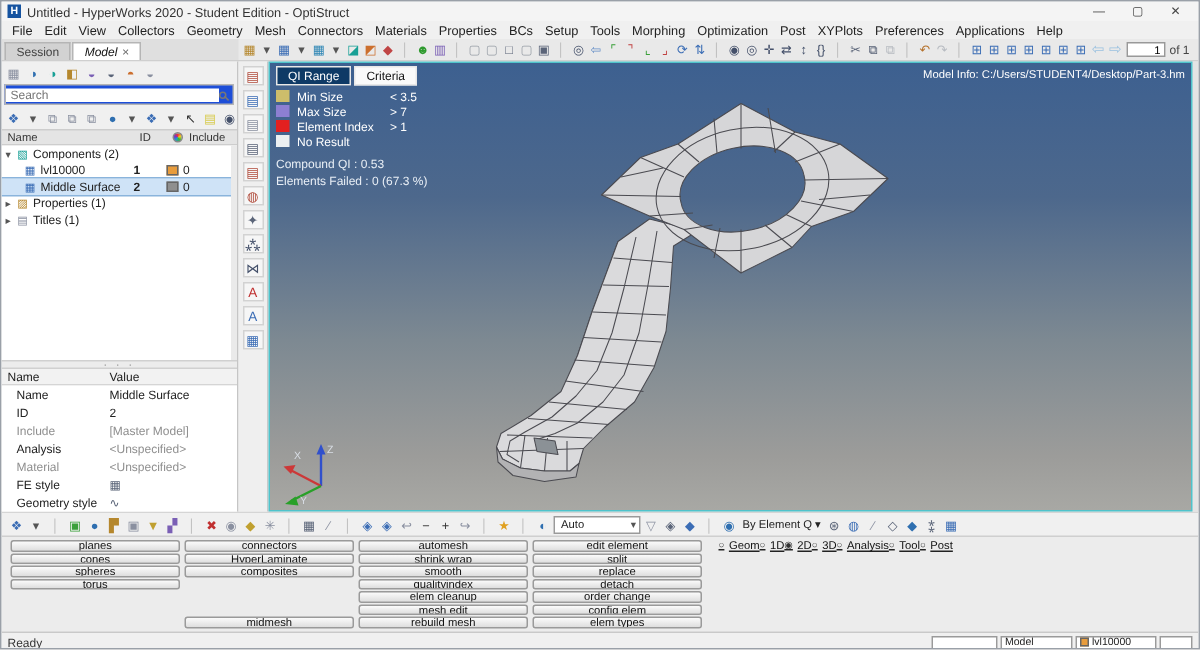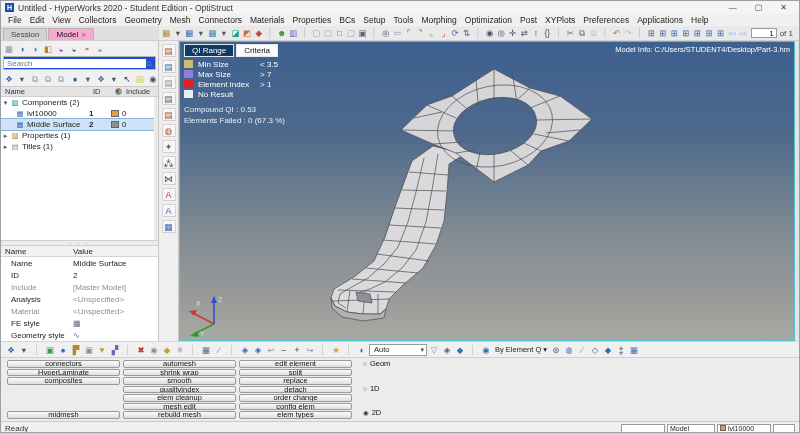--- a/index.html
+++ b/index.html
@@ -16,21 +16,21 @@
   .winbtns span { cursor:default; }
 
   
   .menubar { height:12px; display:flex; align-items:center; padding-left:3px; background:#f0f0f0; }
   .mitem { padding:0 4px; font-size:8.5px; color:#222; }
 
   
   .toprow { height:15px; display:flex; align-items:stretch; background:#e9e9e9; border-bottom:1px solid #cfcfcf; }
   .btabs { width:158px; display:flex; align-items:flex-end; padding-left:2px; gap:1px; background:#dfdfdf; }
   .btab { font-size:8px; padding:1px 7px 1px; border:1px solid #b5b5b5; border-bottom:none; background:#d2d2d2; color:#444; }
-  .btab.active { background:#f9a8d4; color:#111; }
+  .btab.active { background:#ffffff; color:#111;font-style:italic; }
   .btab .x { margin-left:3px; color:#666; }
   .ticonrow { display:flex; align-items:center; gap:1px; padding:0 2px; flex:1; overflow:hidden; }
   .ticon { width:12px; height:12px; display:flex; align-items:center; justify-content:center;
            font-size:8.5px; line-height:12px; }
   .pagenav { display:flex; align-items:center; gap:3px; padding-right:6px; font-size:8px; color:#444; }
   .pagenav .navarrow { color:#9cc2e0; font-size:10px; }
   .pagebox { width:26px; height:10px; border:1px solid #999; background:#fff; font-size:7.5px; text-align:right; padding-right:2px; }
 
   
   .main { height:300px; display:flex; }
@@ -93,21 +93,21 @@
   .combo { height:12px; border:1px solid #9a9a9a; background:#fff; display:flex; align-items:center; font-size:7.5px; padding:0 2px 0 4px; color:#222; }
   .combo .dd { color:#555; margin-left:4px; font-size:7px; }
   .cblabel { font-size:7.5px; color:#222; display:flex; align-items:center; gap:2px; padding:0 2px; }
 
   
   .panelarea { height:64px; background:#ececec; display:flex; gap:3px; padding:2px 4px 2px 6px; border-top:1px solid #cfcfcf; }
   .pcol { width:113px; display:flex; flex-direction:column; gap:1px; }
   .pbtn { height:7.5px; background:linear-gradient(#fbfbfb,#dedede); border:1px solid #9a9a9a; border-radius:2px;
           font-size:7.5px; line-height:6.5px; text-align:center; color:#111; overflow:hidden; }
   .pbtn:empty { visibility:hidden; }
-  .rcol { width:56px; display:flex; flex-direction:column; gap:17px; padding-left:8px; }
+  .rcol { width:56px; display:flex; flex-direction:row; gap:0; padding-left:8px;text-decoration:underline; }
   .radio { height:7.5px; display:flex; align-items:center; gap:3px; font-size:7.5px; color:#111; }
   .rdot { font-size:6.5px; color:#333; line-height:7px; }
 
   
   .statusrow { height:13px; display:flex; align-items:center; background:#f0f0f0; border-top:1px solid #c9c9c9; padding:0 4px; }
   .ready { font-size:8px; color:#333; flex:1; }
   .sbox { height:9px; border:1px solid #9a9a9a; background:#fff; font-size:7px; display:flex; align-items:center; padding:0 2px; margin-left:2px; color:#222; }
   .sb1 { width:44px; } .sb2 { width:48px; } .sb3 { width:54px; gap:2px; } .sb4 { width:22px; }
   .ssw { width:6px; height:6px; border:1px solid #666; }
 </style>
@@ -505,20 +505,29 @@
         <span class="ticon" style="color: rgb(138, 144, 160);">∕</span>
         <span class="ticon" style="color: rgb(90, 100, 120);">◇</span>
         <span class="ticon" style="color: rgb(47, 111, 176);">◆</span>
         <span class="ticon" style="color: rgb(90, 100, 120);">⁑</span>
         <span class="ticon" style="color: rgb(59, 109, 181);">▦</span>
       </span>
   </div>
 
   <div class="panelarea">
     <div class="pcol">
+        <div class="pbtn">planes</div>
+        <div class="pbtn">cones</div>
+        <div class="pbtn">spheres</div>
+        <div class="pbtn">torus</div>
+        <div class="pbtn"></div>
+        <div class="pbtn"></div>
+        <div class="pbtn"></div>
+      </div>
+    <div class="pcol">
         <div class="pbtn">connectors</div>
         <div class="pbtn">HyperLaminate</div>
         <div class="pbtn">composites</div>
         <div class="pbtn"></div>
         <div class="pbtn"></div>
         <div class="pbtn"></div>
         <div class="pbtn">midmesh</div>
       </div>
     <div class="pcol">
         <div class="pbtn">automesh</div>

